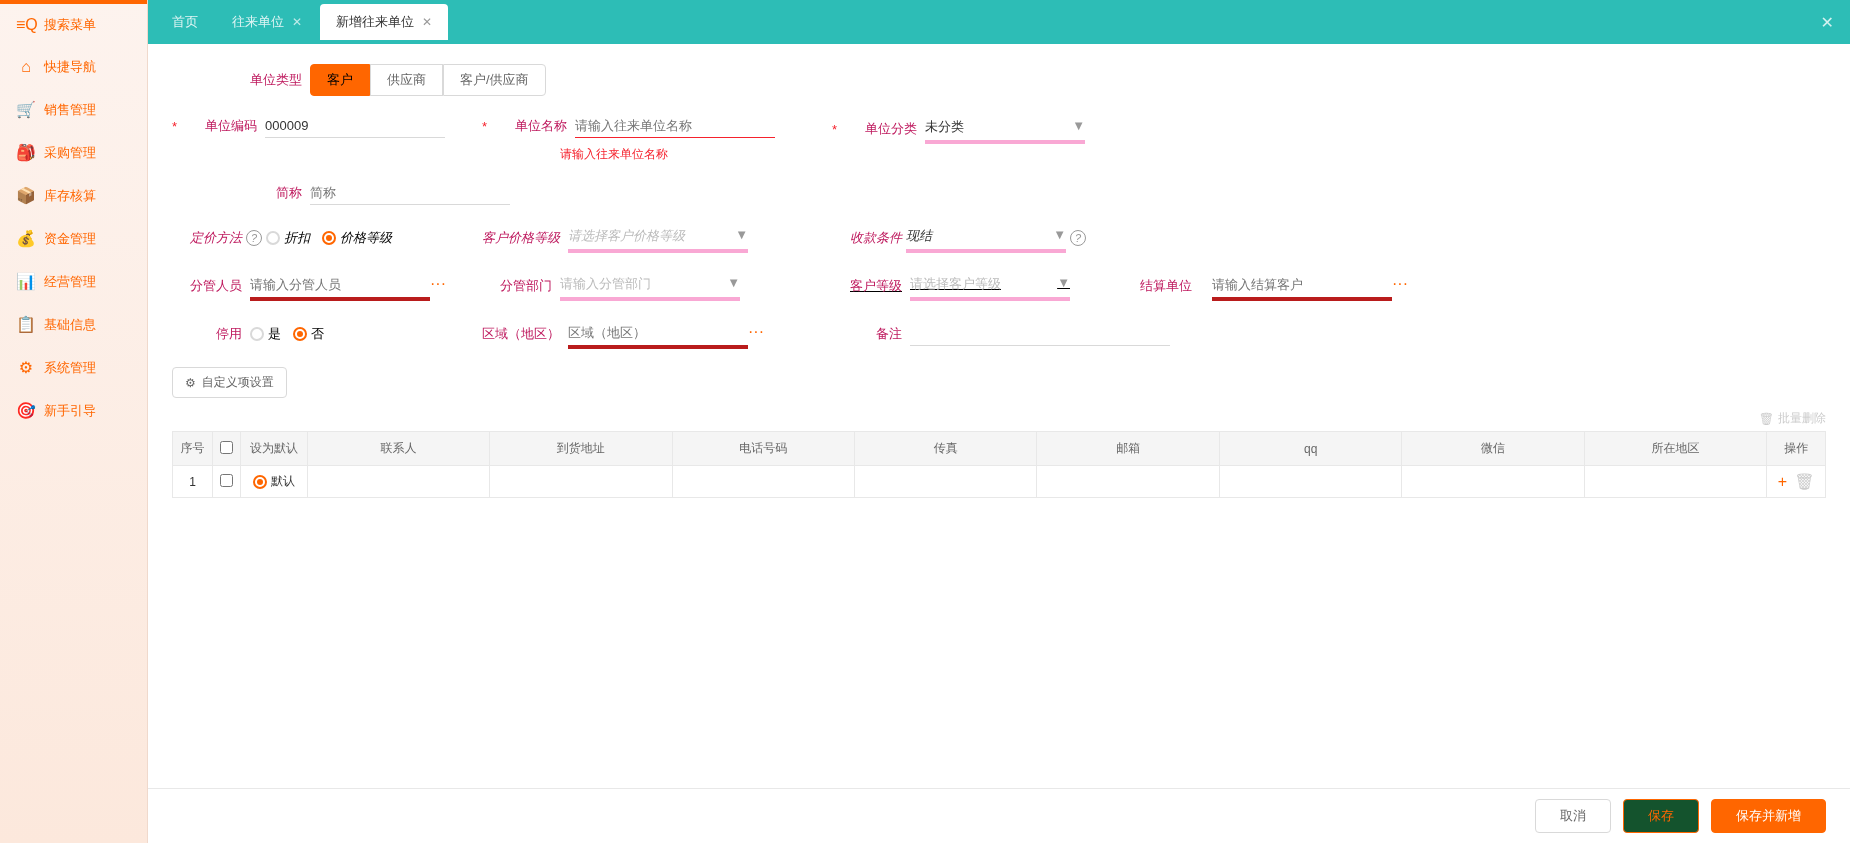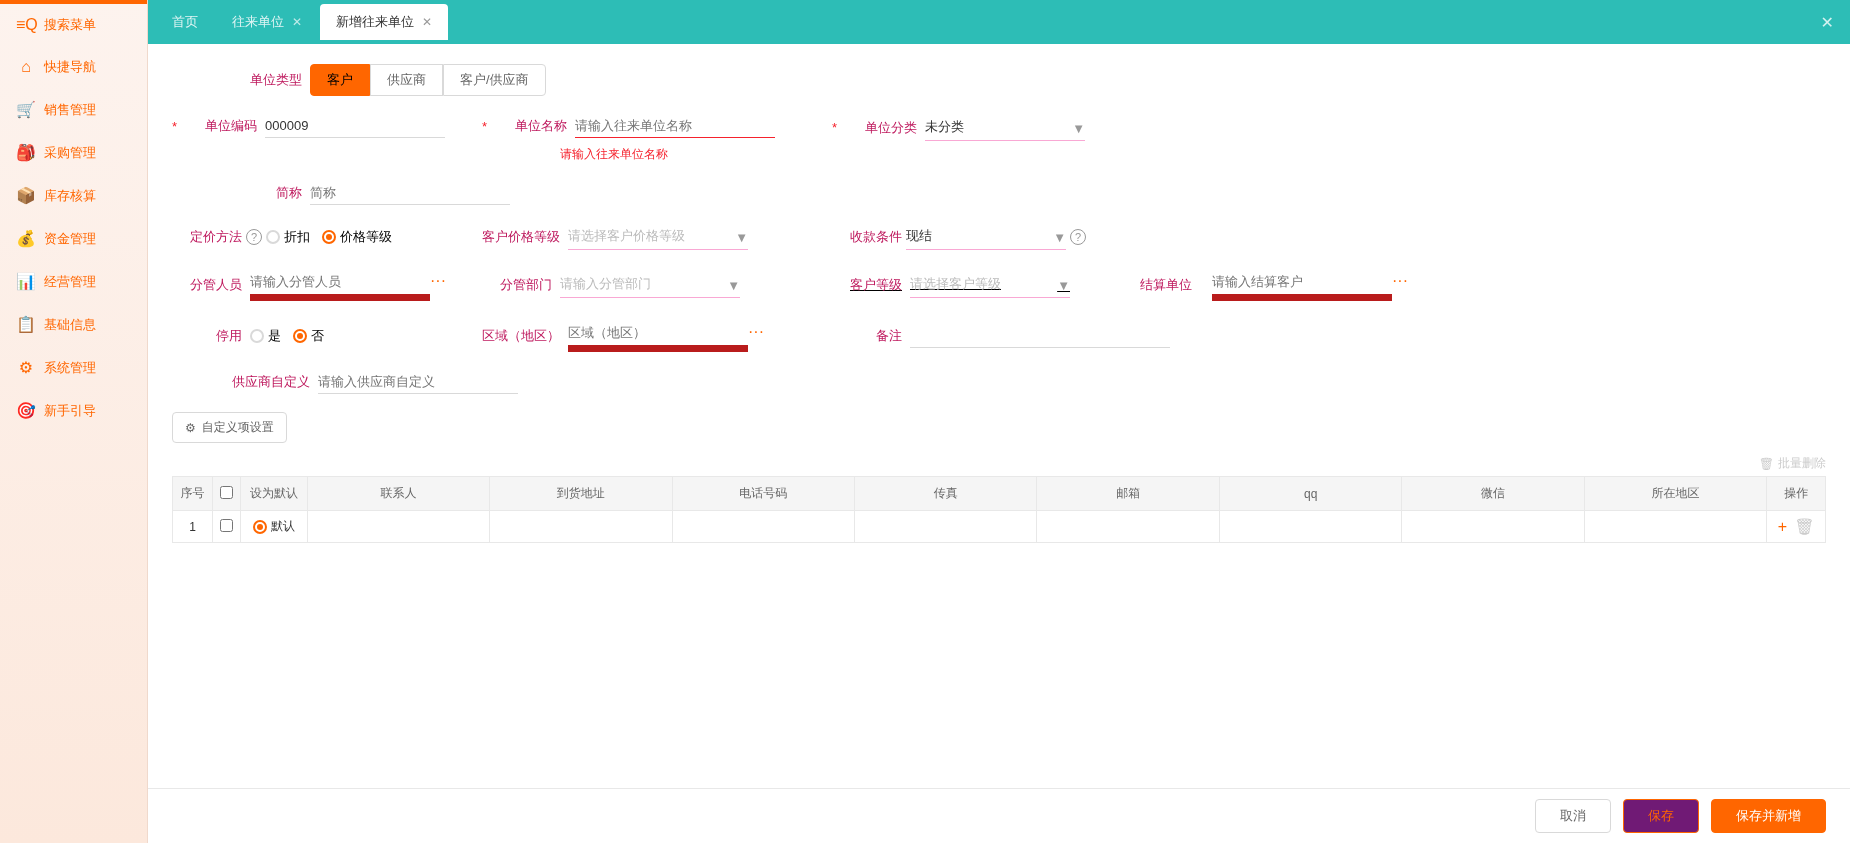--- a/index.html
+++ b/index.html
@@ -155,23 +155,23 @@
       color: #333;
       background: transparent;
       width: 160px;
     }
     .form-input.error { border-bottom-color: #f5222d; }
     .error-msg { color: #f5222d; font-size: 12px; margin-top: 2px; }
 
     
     .form-select {
       display: flex;
-      align-items: flex-end;
+      align-items: flex-start;
       gap: 4px;
-      border-bottom: 1px solid #f9a8d4;
+      border-bottom: 4px solid #f9a8d4;
       padding: 4px 0;
       cursor: pointer;
       min-width: 140px;
       color: #333;
     }
     .form-select .placeholder { color: #bbb; }
     .form-select .arrow { color: #999; margin-left: auto; }
 
     
     .radio-group { display: flex; gap: 12px; align-items: center; }
@@ -272,26 +272,26 @@
     }
     .btn {
       padding: 7px 24px;
       border-radius: 4px;
       cursor: pointer;
       font-size: 13px;
       border: 1px solid #d9d9d9;
     }
     .btn-default { background: #fff; color: #666; }
     .btn-primary { background: #ff6600; color: #fff; border-color: #ff6600; }
-    .btn-primary-outline { background: #701a75; color: #ff6600; border-color: #ff6600; }
+    .btn-primary-outline { background: #14532d; color: #ff6600; border-color: #ff6600; }
 
     .input-with-more {
       display: flex;
       align-items: center;
-      border-bottom: 7px solid #b91c1c;
+      border-bottom: 4px solid #b91c1c;
       padding: 4px 0;
     }
     .input-with-more input {
       border: none;
       outline: none;
       font-size: 13px;
       color: #bbb;
       background: transparent;
       flex: 1;
     }
@@ -408,21 +408,21 @@
       </div>
     </div>
 
     <div class="form-row" style="margin-left:60px;">
       <div class="form-group">
         <span class="form-label">简称</span>
         <input class="form-input" type="text" placeholder="简称" style="width: 200px;">
       </div>
     </div>
 
-    <div class="form-row" style="gap:30px; align-items:center;">
+    <div class="form-row" style="gap:30px; align-items:center;font-style:italic;">
       <div class="form-group" style="flex:0 0 auto; min-width:280px; gap:4px;">
         <span class="form-label">定价方法</span>
         <span class="help-icon">?</span>
         <div class="radio-group">
           <div class="radio-item">
             <div class="radio-circle"></div>
             <span>折扣</span>
           </div>
           <div class="radio-item">
             <div class="radio-circle checked">
@@ -503,26 +503,20 @@
           <input type="text" placeholder="区域（地区）" style="">
           <span class="more-btn">···</span>
         </div>
       </div>
       <div class="form-group" style="flex:0 0 auto; min-width:300px;">
         <span class="form-label">备注</span>
         <input class="form-input" type="text" style="width: 260px;">
       </div>
     </div>
 
-    <div class="form-row" style="margin-left:60px;">
-      <div class="form-group">
-        <span class="form-label">供应商自定义</span>
-        <input class="form-input" type="text" placeholder="请输入供应商自定义" style="width: 200px;">
-      </div>
-    </div>
 
     <div style="margin-top:8px;">
       <button class="custom-settings-btn">
         <span>⚙</span>
         <span>自定义项设置</span>
       </button>
     </div>
 
     <div class="batch-delete">
       <span>🗑</span>

